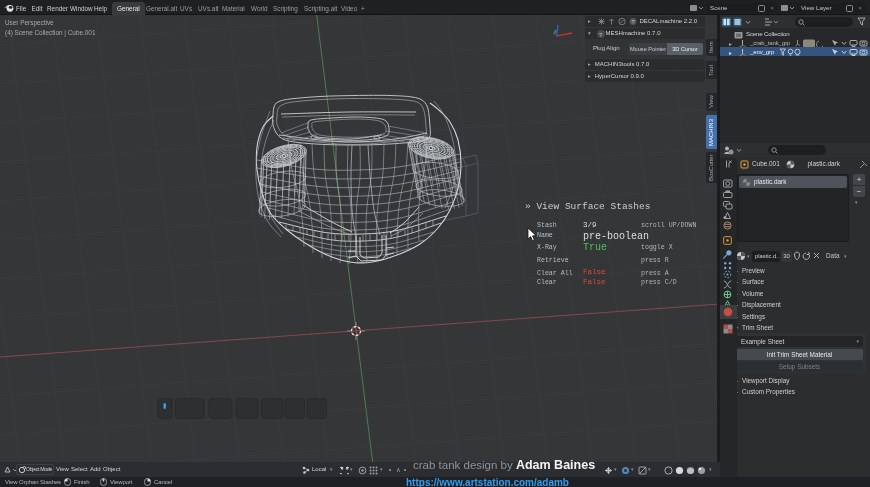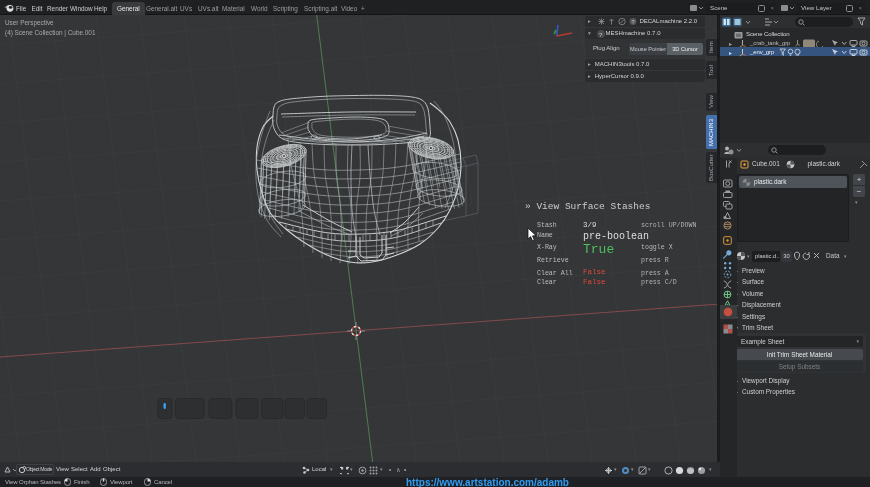--- a/index.html
+++ b/index.html
@@ -272,21 +272,21 @@
  <div class="ntab" style="top:137px;height:31px"><span class="vtxt">BoxCutter</span></div>
 
  <div class="abs" id="hud">
   <span class="t" style="left:1px;top:-4px;font-size:9.5px;color:#c9cdcd">» View Surface Stashes</span>
   <span class="hl" style="left:13px;top:17px;color:#b9bdbd">Stash</span>
         <span class="hl" style="left:59px;top:15.5px;font-size:7.5px;color:#dcdfdf">3/9</span>
         <span class="hl" style="left:117px;top:17px;color:#b2b6b6">scroll UP/DOWN</span>
   <span class="hl" style="left:13px;top:27px;color:#b9bdbd">Name</span>
         <span class="hl" style="left:59px;top:25.5px;font-size:10px;color:#dcdfdf">pre-boolean</span>
   <span class="hl" style="left:13px;top:38.5px;color:#b9bdbd">X-Ray</span>
-        <span class="hl" style="left:59px;top:37px;font-size:13px;color:#4fbe5e">True</span>
+        <span class="hl" style="left:59px;top:37px;font-size:10px;color:#4fbe5e">True</span>
         <span class="hl" style="left:117px;top:38.5px;color:#b2b6b6">toggle X</span>
   <span class="hl" style="left:13px;top:51.5px;color:#b9bdbd">Retrieve</span>
         <span class="hl" style="left:117px;top:51.5px;color:#b2b6b6">press R</span>
   <span class="hl" style="left:13px;top:64.5px;color:#b9bdbd">Clear All</span>
         <span class="hl" style="left:59px;top:63px;font-size:7.5px;color:#df4837">False</span>
         <span class="hl" style="left:117px;top:64.5px;color:#b2b6b6">press A</span>
   <span class="hl" style="left:13px;top:74px;color:#b9bdbd">Clear</span>
         <span class="hl" style="left:59px;top:72.5px;font-size:7.5px;color:#df4837">False</span>
         <span class="hl" style="left:117px;top:74px;color:#b2b6b6">press C/D</span>
  </div>
@@ -614,14 +614,15 @@
         <rect x="2.8" y="0.5" width="1.4" height="3" fill="#d8d9da"></rect>
       </svg>
  <span class="t" style="left:110px;top:1.5px">Viewport</span>
  <svg class="abs" style="left:144px;top:1px" width="7" height="8">
         <rect x="0.5" y="0.5" width="6" height="7" rx="3" fill="none" stroke="#98999a"></rect>
         <path d="M6.5 3.5 A3 3 0 0 0 3.5 0.5 L3.5 3.5 Z" fill="#d8d9da"></path>
       </svg>
  <span class="t" style="left:154px;top:1.5px">Cancel</span>
 </div>
 
+<div class="abs" style="left:413px;top:458px;font-size:11.5px;color:#8f9499;white-space:nowrap">crab tank design by <b style="color:#f3f3f3;font-size:12.5px">Adam Baines</b></div>
 <div class="abs" style="left:406px;top:476.5px;font-size:10px;font-weight:bold;color:#2f9ef4;white-space:nowrap">https://www.artstation.com/adamb</div>
 
 </div>
 </body></html>

